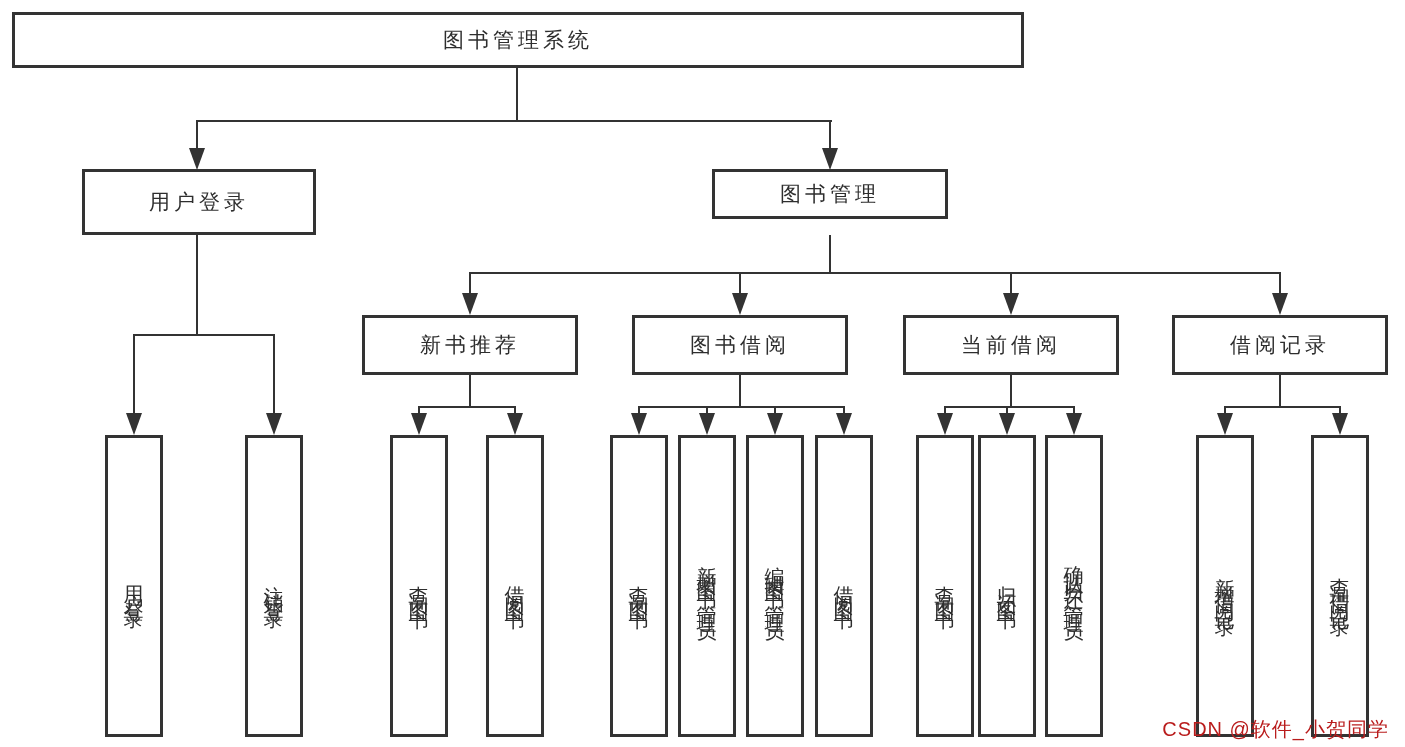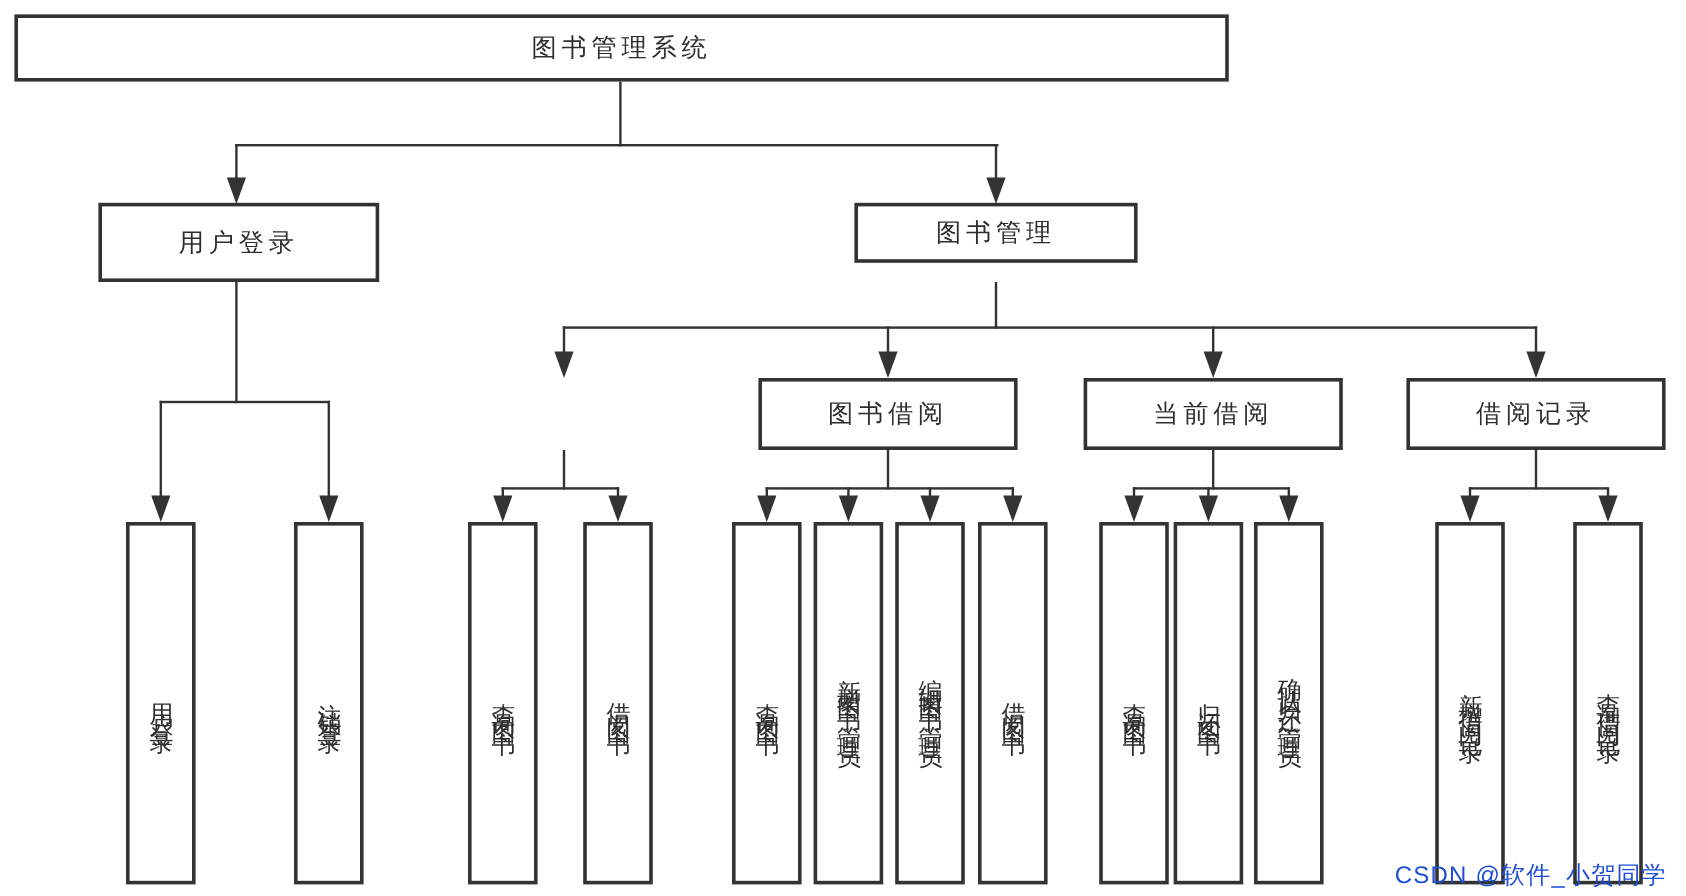--- a/index.html
+++ b/index.html
@@ -45,37 +45,38 @@
     height: 0;
     border-left: 8px solid transparent;
     border-right: 8px solid transparent;
     border-top: 22px solid #333333;
   }
   .watermark {
     position: absolute;
     top: 716px;
     right: 16px;
     font-size: 20px;
-    color: #1d4ed8;
+    color: #b91c1c;
     letter-spacing: 1px;
     white-space: nowrap;
     margin-left: 30px;
   }
 </style>
 </head>
 <body>
 
 <div class="canvas">
 
   <div class="node" style="left:12px; top:12px; width:1012px; height:56px;">图书管理系统</div>
 
   <div class="node" style="left:82px; top:169px; width:234px; height:66px;">用户登录</div>
 
   <div class="node" style="left:712px; top:169px; width:236px; height:50px;">图书管理</div>
 
+  <div class="node" style="left:362px; top:315px; width:216px; height:60px;">新书推荐</div>
 
   <div class="node" style="left:903px; top:315px; width:216px; height:60px;">当前借阅</div>
 
   <div class="node" style="left:632px; top:315px; width:216px; height:60px;">图书借阅</div>
 
   <div class="node" style="left:1172px; top:315px; width:216px; height:60px;">借阅记录</div>
 
   <div class="node leaf" style="left:105px; top:435px; width:58px; height:302px;">用户登录</div>
 
   <div class="node leaf" style="left:245px; top:435px; width:58px; height:302px;">注销登录</div>

